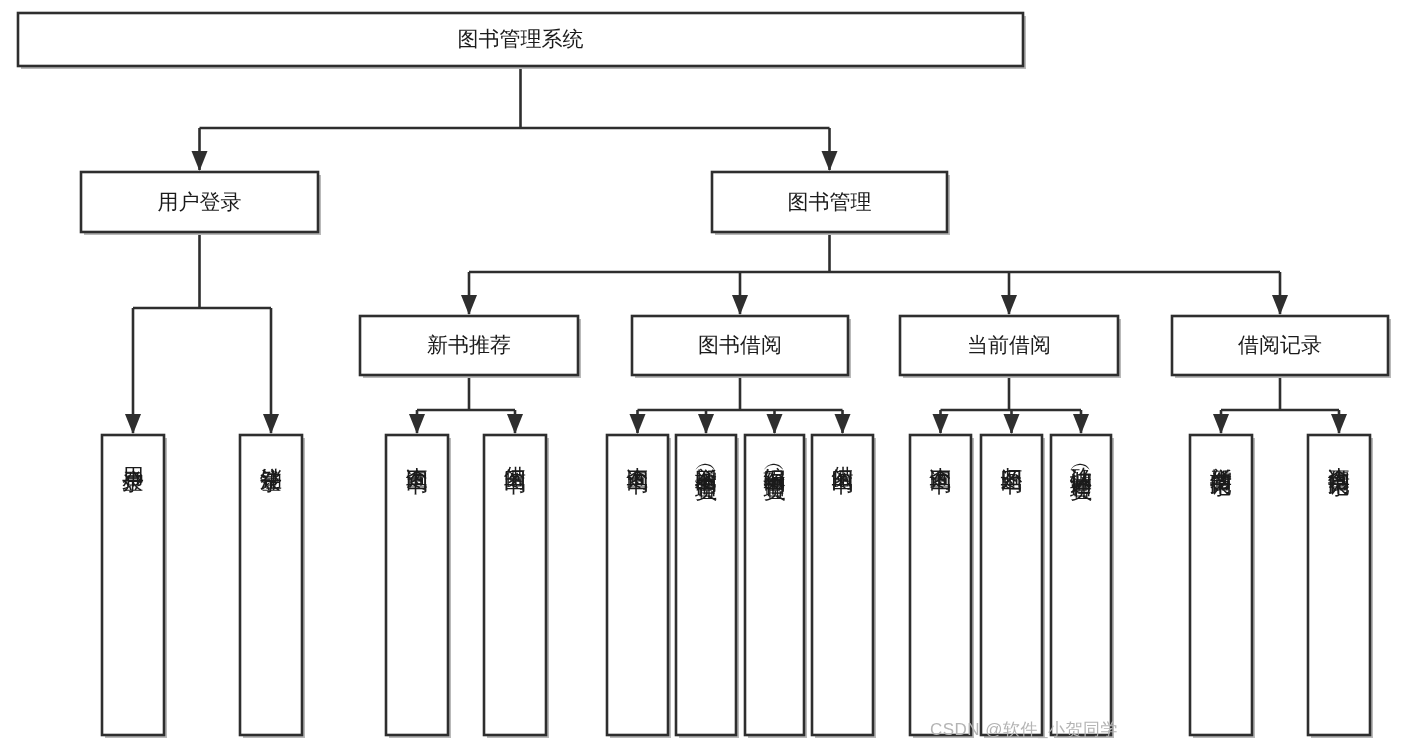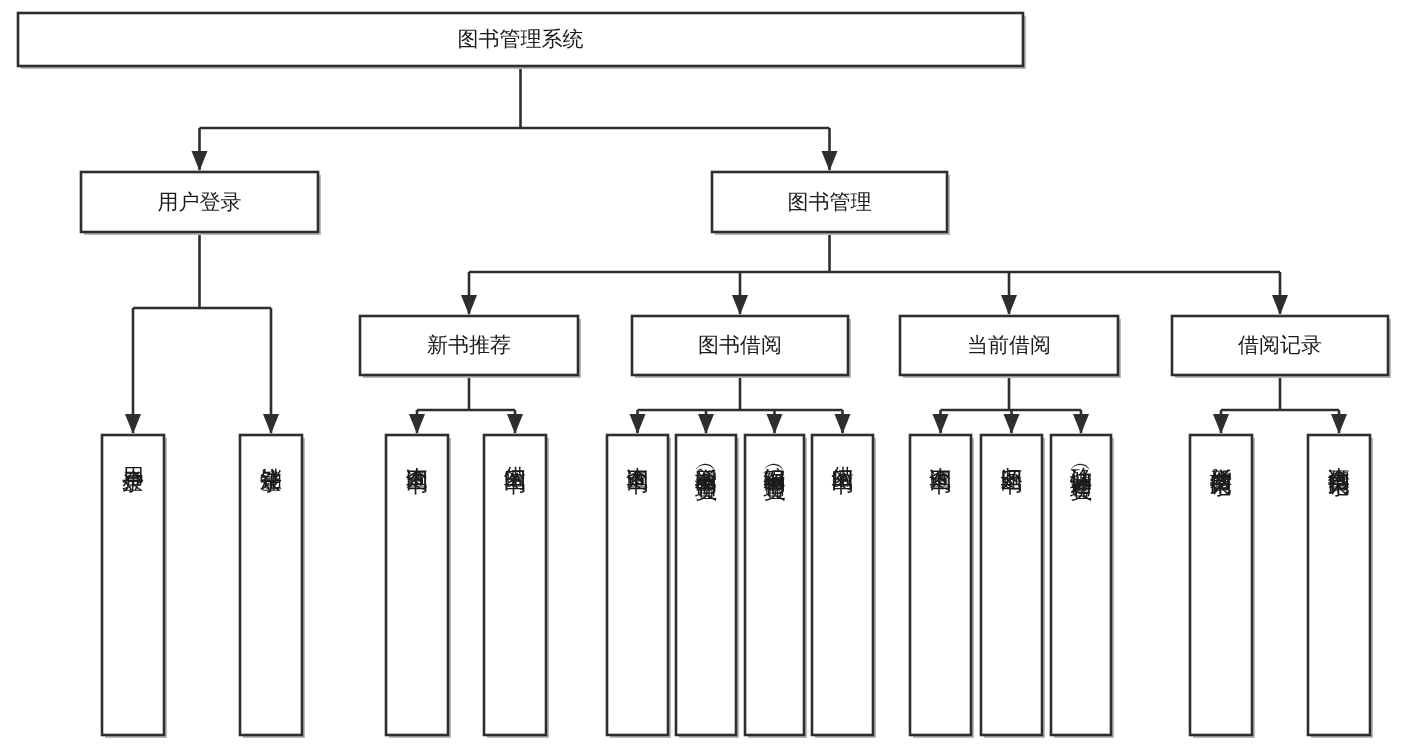--- a/index.html
+++ b/index.html
@@ -227,13 +227,14 @@
       <div class="vertical-label-wrap" style="left: 1051px; top: 449px; width: 60px; height: 280px;">
         <span class="vertical-label">确认归还（管理员）</span>
       </div>
       <div class="vertical-label-wrap" style="left: 1190px; top: 449px; width: 62px; height: 280px;">
         <span class="vertical-label">新增借阅记录</span>
       </div>
       <div class="vertical-label-wrap" style="left: 1308px; top: 449px; width: 62px; height: 280px;">
         <span class="vertical-label">查询借阅记录</span>
       </div>
     </div>
+  <div class="watermark">CSDN @软件_小贺同学</div>
 </div>
 
 </body></html>

